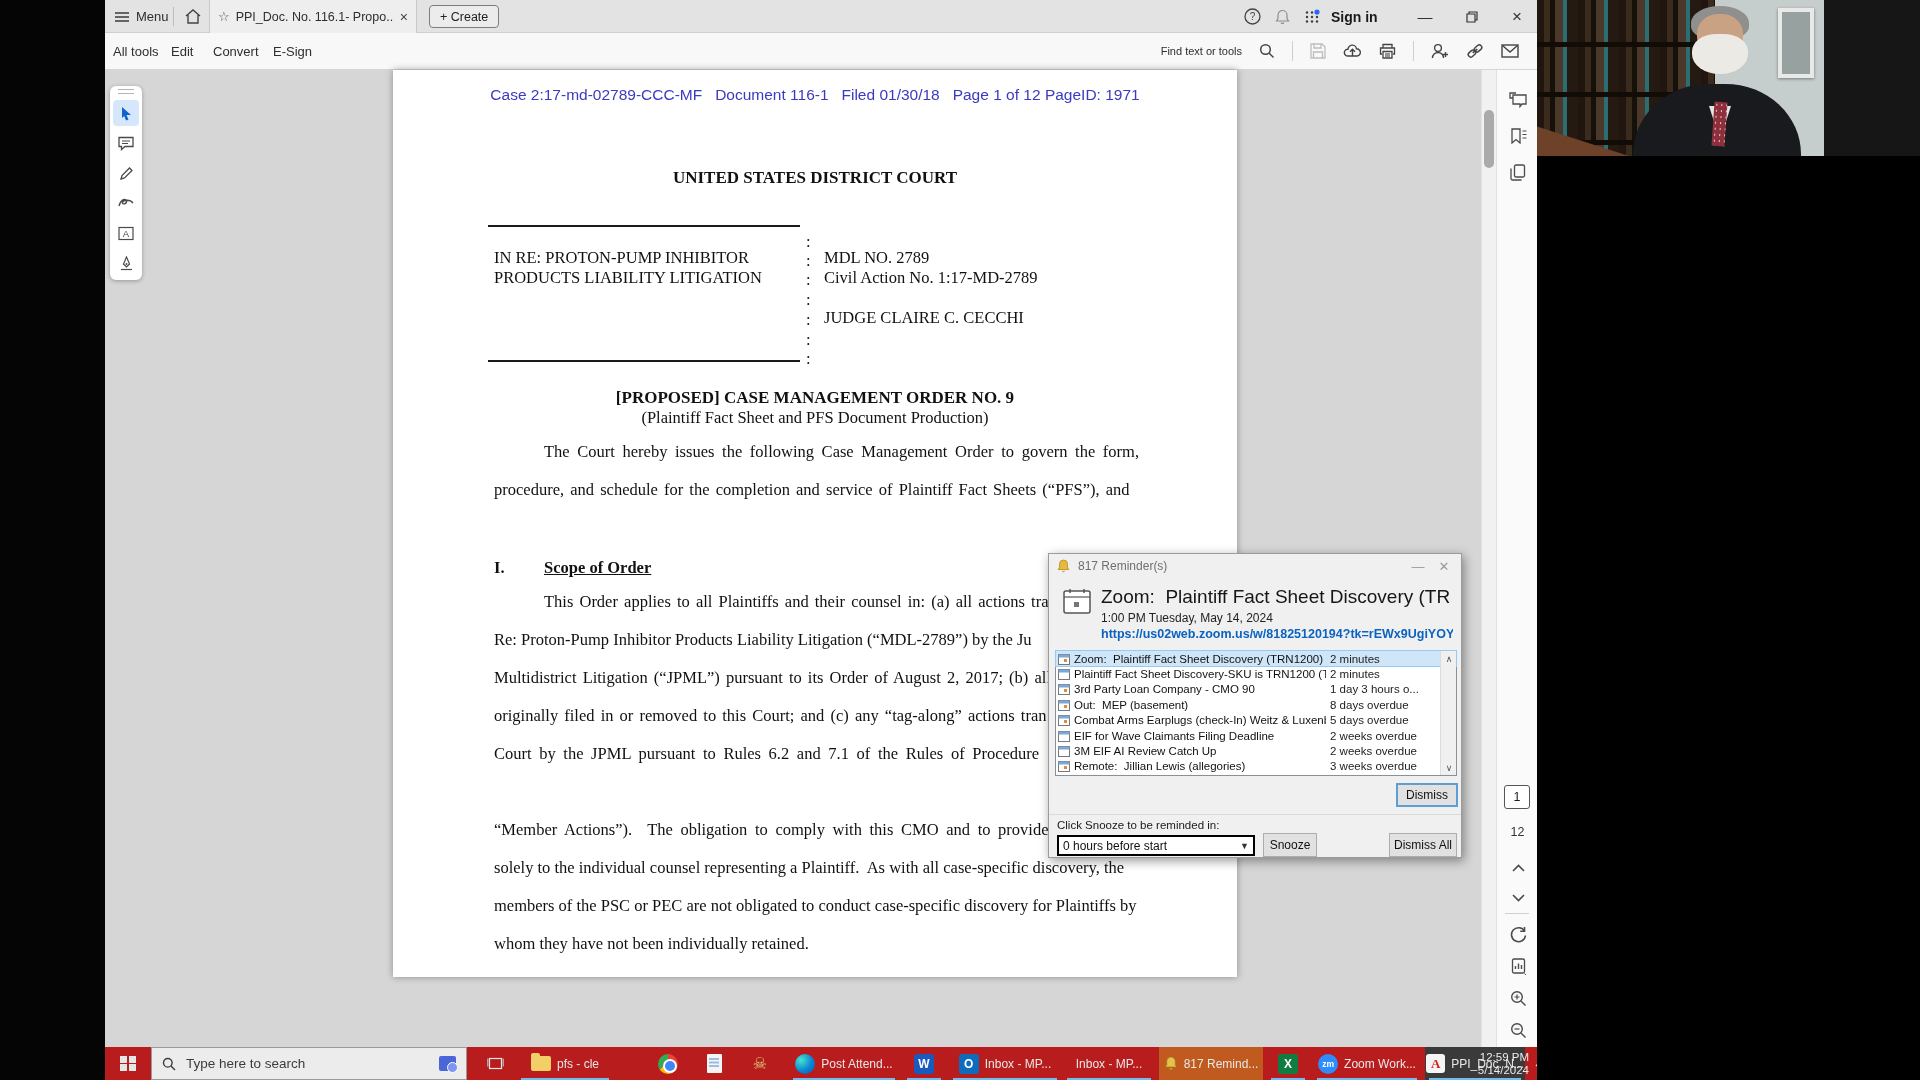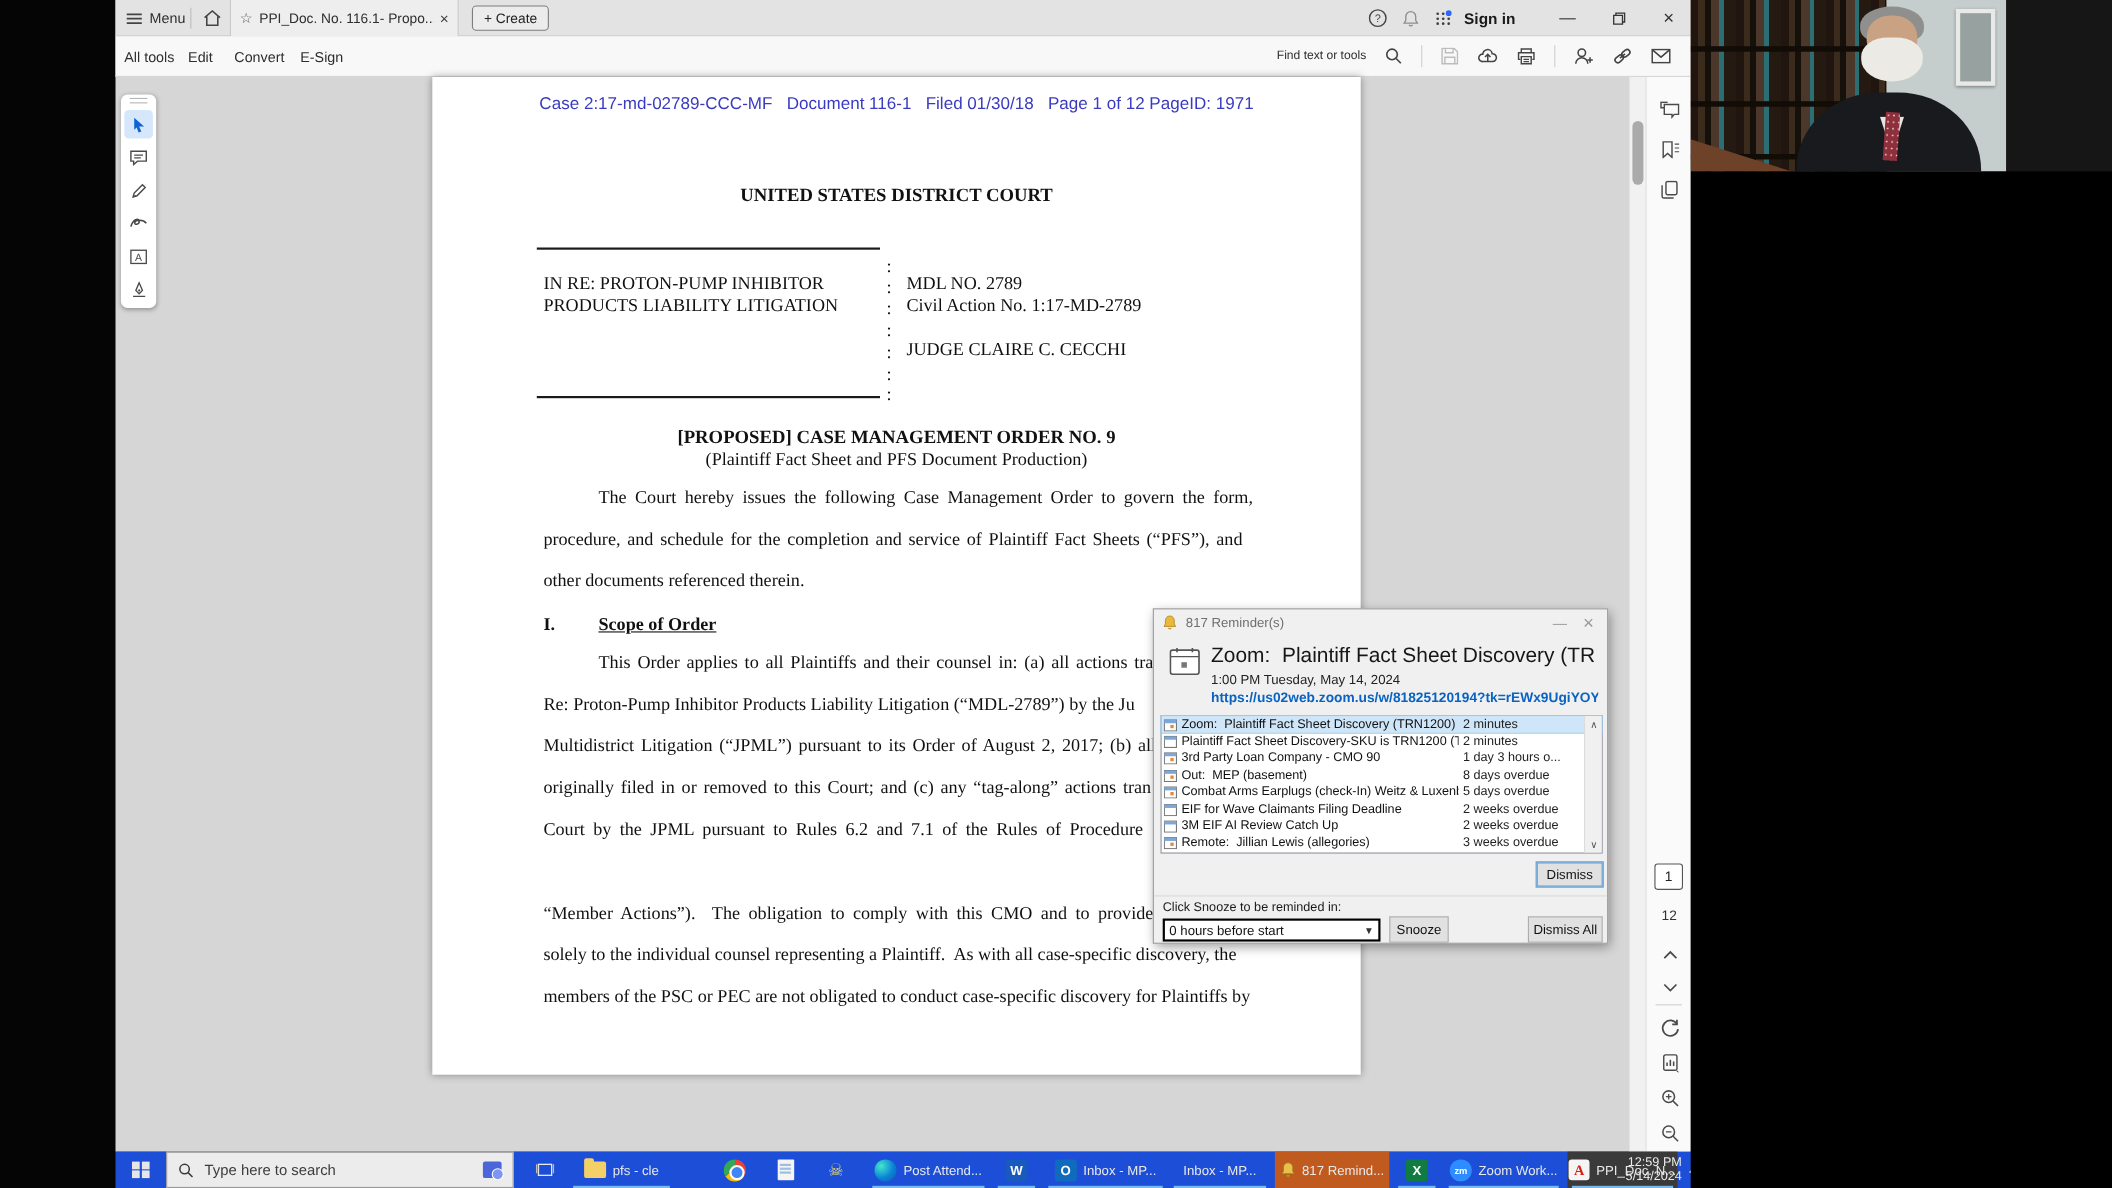--- a/index.html
+++ b/index.html
@@ -75,21 +75,21 @@
   .btn::first-letter { text-decoration:underline; }
   .dismiss-btn { position:absolute; left:348px; top:230px; width:60px; height:22px; border-color:#5e9ed6; outline:1px solid #5e9ed6; }
   .rem-sep { position:absolute; left:0px; top:260px; width:100%; border-top:1px solid #dadada; }
   .snooze-cap { position:absolute; left:8px; top:265px; font-size:11.5px; color:#1a1a1a; }
   .combo { position:absolute; left:8px; top:281px; width:198px; height:21px; background:#fff; border:2px solid #000000; display:flex; align-items:center; font-size:12px; color:#111; padding:0 4px; }
   .combo-caret { margin-left:auto; font-size:9px; color:#333; }
   .snooze-btn { position:absolute; left:214px; top:279px; width:54px; height:24px; }
   .dismissall-btn { position:absolute; left:340px; top:279px; width:68px; height:24px; }
 
   
-  .taskbar { position:absolute; left:105px; top:1047px; width:1633px; height:33px; background:#1d4ed8; display:flex; align-items:stretch; }
+  .taskbar { position:absolute; left:105px; top:1047px; width:1633px; height:33px; background:#b91c1c; display:flex; align-items:stretch; }
   .tk-abs { position:absolute; top:0; height:33px; display:flex; align-items:center; justify-content:center; }
   .start { left:0; width:46px; }
   .winlogo { display:grid; grid-template-columns:7px 7px; grid-template-rows:7px 7px; gap:1.5px; }
   .winlogo div { background:#e6e6e6; }
   .searchbox { left:46px; width:316px; background:#ececec; border:1px solid #9a9a9a; display:flex; align-items:center; gap:10px; padding:0 10px; }
   .searchbox span { font-size:13.5px; color:#3c3c3c; flex:1; }
   .cal-ico { width:17px; height:15px; background:#4a66d8; border-radius:2px; position:relative; }
   .cal-ico:after { content:""; position:absolute; right:-2px; bottom:-2px; width:9px; height:9px; border-radius:50%; background:#7f95f0; border:1px solid #fff; }
   .taskview { left:372px; width:36px; }
   .app { position:absolute; top:0; height:33px; display:flex; align-items:center; justify-content:center; gap:6px; color:#e8e8e8; font-size:12px; }
@@ -318,33 +318,33 @@
       <div class="dline" style="left:431px;top:198px">Civil Action No. 1:17-MD-2789</div>
       <div class="dline" style="left:431px;top:238px">JUDGE CLAIRE C. CECCHI</div>
 
       <div class="rule" style="top:290px"></div>
 
       <div class="dline dcenter dbold" style="top:318px;font-size:17px">[PROPOSED] CASE MANAGEMENT ORDER NO. 9</div>
       <div class="dline dcenter" style="top:338px">(Plaintiff Fact Sheet and PFS Document Production)</div>
 
       <div class="dline body-line indent ws1" style="top:372px">The Court hereby issues the following Case Management Order to govern the form,</div>
       <div class="dline body-line ws2" style="top:410px">procedure, and schedule for the completion and service of Plaintiff Fact Sheets (“PFS”), and</div>
-      <div class="dline body-line" style="top:448px">other documents referenced therein.</div>
 
       <div class="dline dbold" style="left:101px;top:488px">I.</div>
       <div class="dline dbold" style="left:151px;top:488px;text-decoration:underline">Scope of Order</div>
 
       <div class="dline body-line indent ws2" style="top:522px">This Order applies to all Plaintiffs and their counsel in: (a) all actions tra</div>
       <div class="dline body-line" style="top:560px"><span style="">Re: Proton-Pump Inhibitor Products Liability Litigation</span><span> (“MDL-2789”) by the Ju</span></div>
       <div class="dline body-line ws2" style="top:598px">Multidistrict Litigation (“JPML”) pursuant to its Order of August 2, 2017; (b) all r</div>
       <div class="dline body-line ws2" style="top:636px">originally filed in or removed to this Court; and (c) any “tag-along” actions tran</div>
       <div class="dline body-line ws1" style="top:674px">Court by the JPML pursuant to Rules 6.2 and 7.1 of the Rules of Procedure</div>
       <div class="dline body-line ws1" style="top:750px">“Member Actions”).  The obligation to comply with this CMO and to provide a</div>
       <div class="dline body-line" style="top:788px">solely to the individual counsel representing a Plaintiff.  As with all case-specific discovery, the</div>
       <div class="dline body-line" style="top:826px">members of the PSC or PEC are not obligated to conduct case-specific discovery for Plaintiffs by</div>
+      <div class="dline body-line" style="top:864px">whom they have not been individually retained.</div>
     </div>
 
     <div class="scrollbar">
       <div class="sb-thumb"></div>
     </div>
     <div class="rpanel">
       <div class="rp-ico" style="top:18px">
         <svg width="18" height="16" viewBox="0 0 18 16">
             <path d="M4 3 h13 v9 h-4 l-2 2.5 v-2.5 h-7 z" fill="none" stroke="currentColor" stroke-width="1.3"></path>
             <path d="M4 6 H1 v-5 h6" fill="none" stroke="currentColor" stroke-width="1.3"></path>

